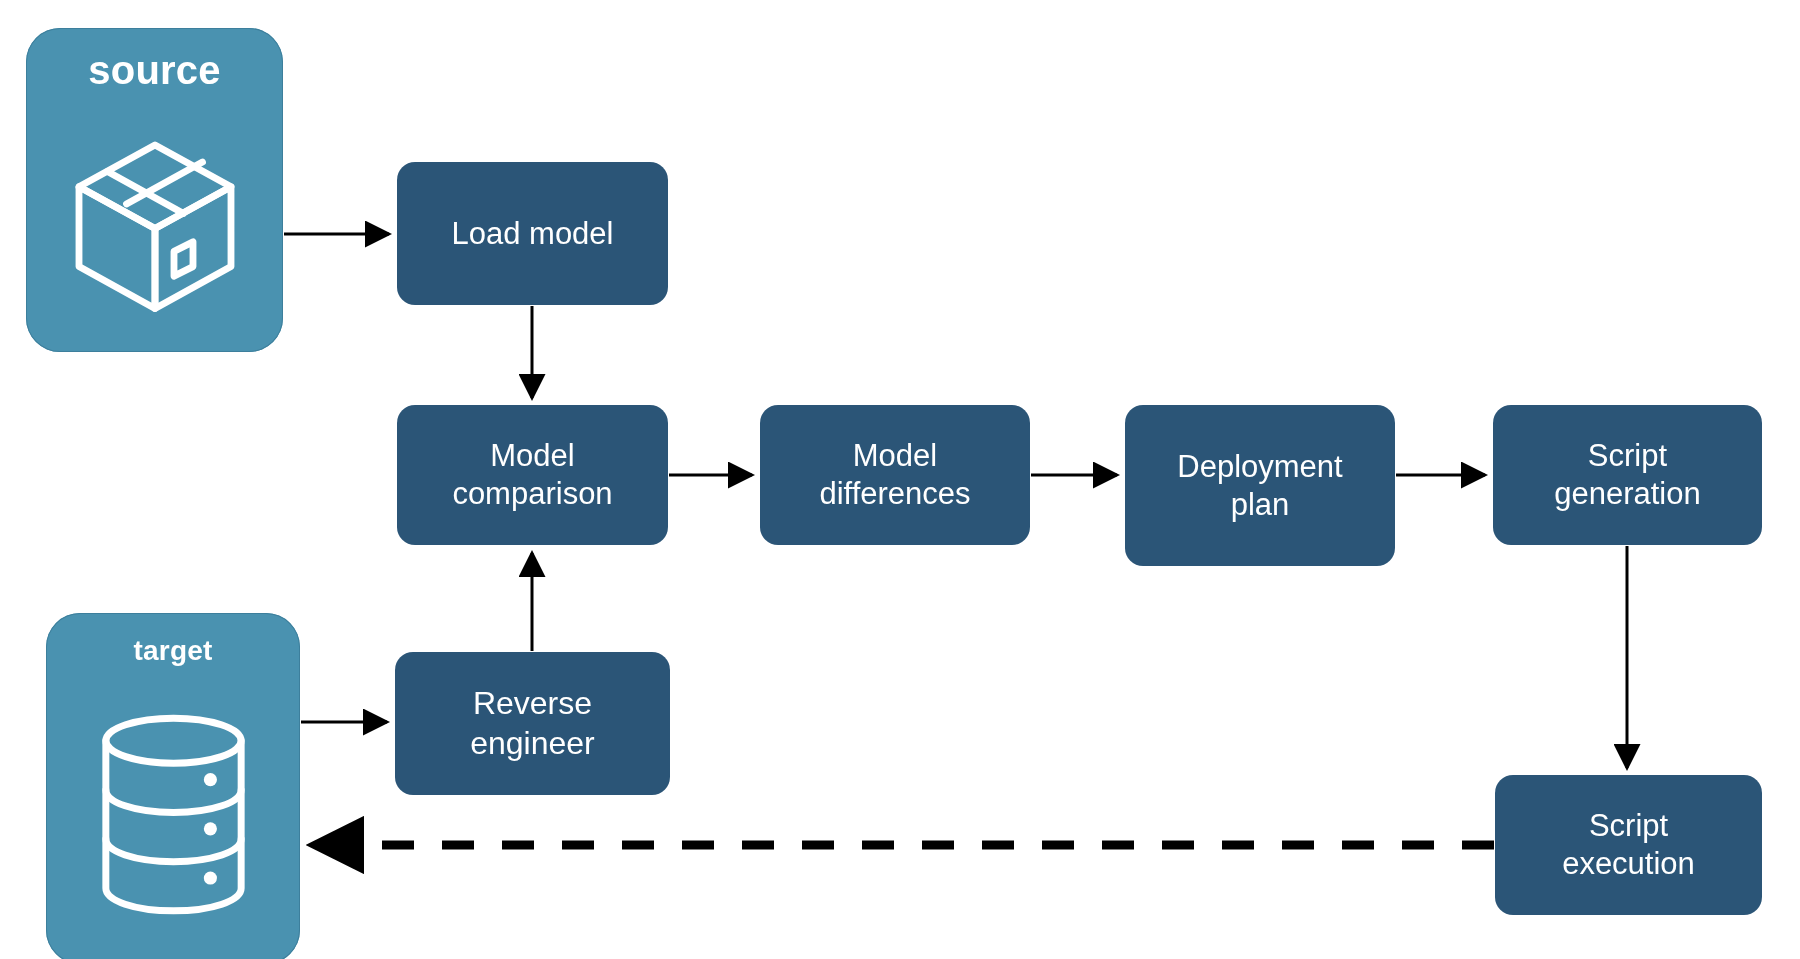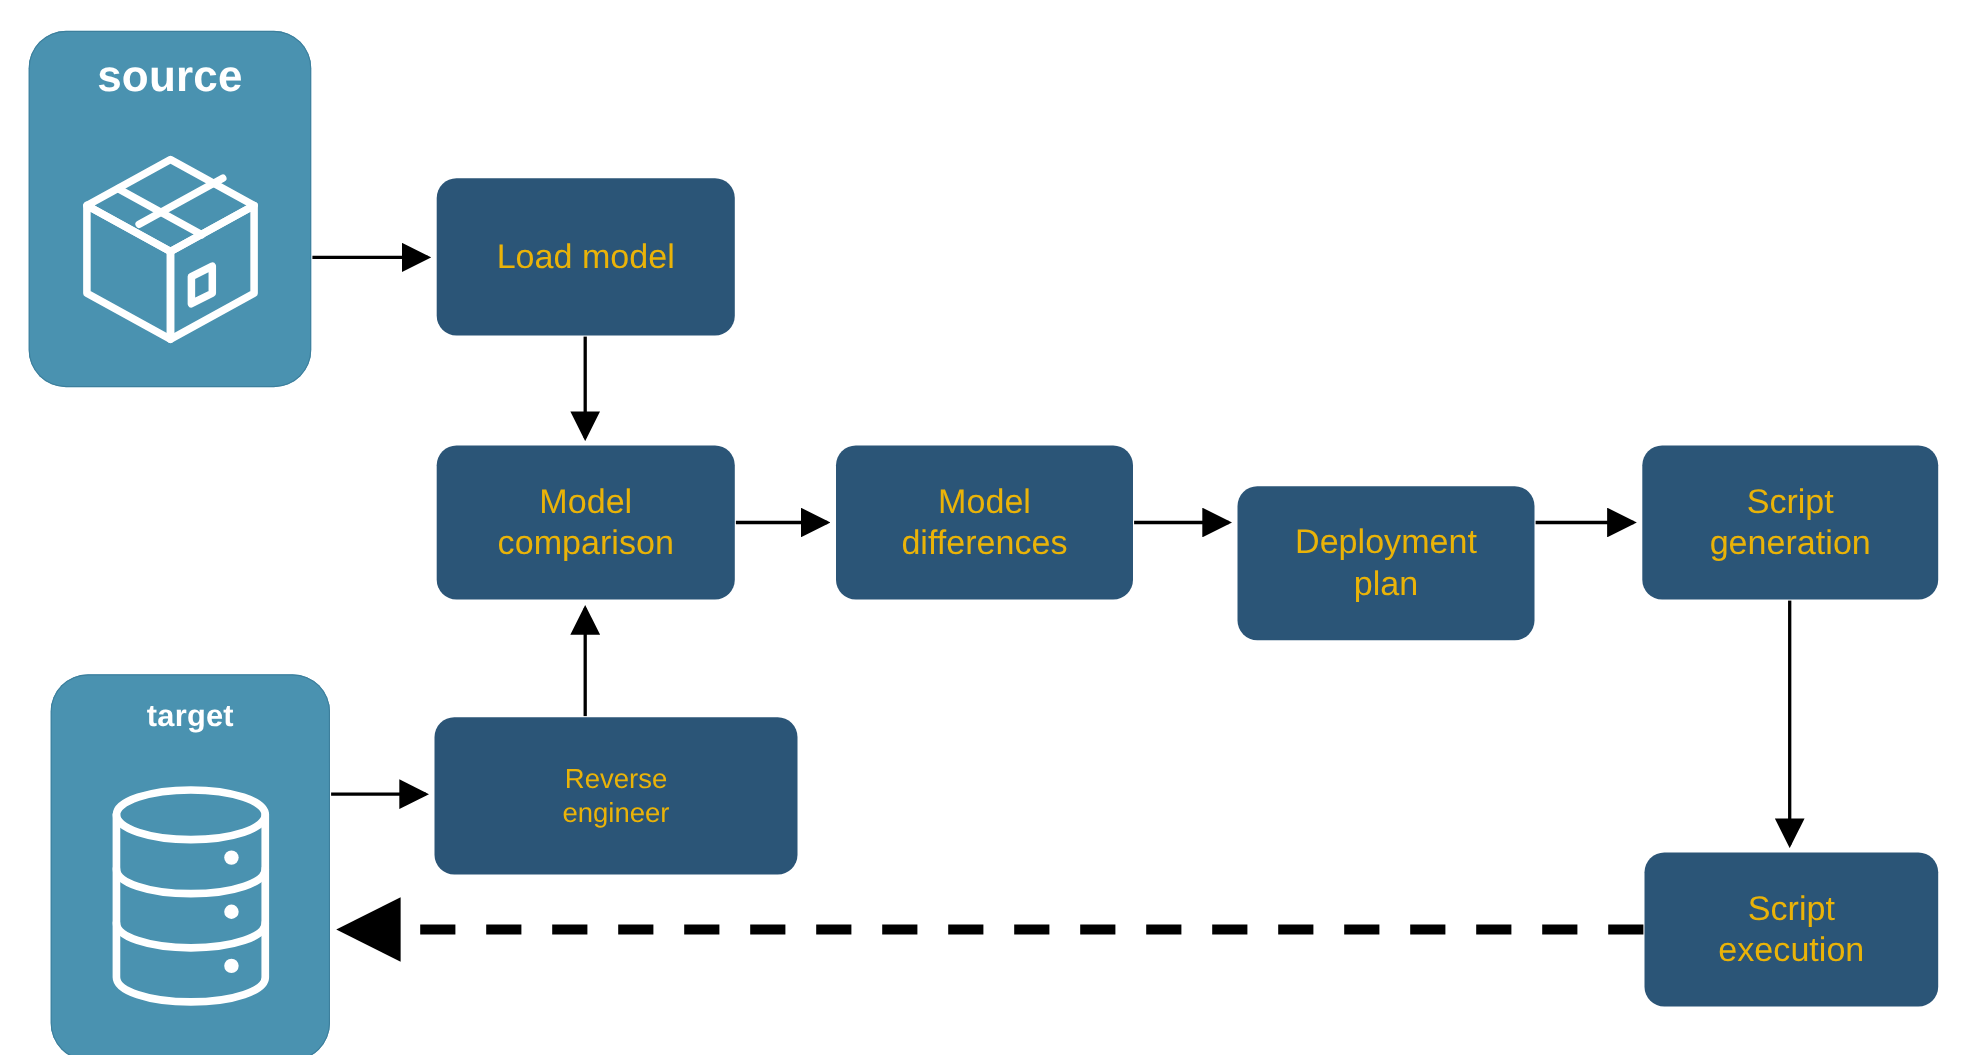--- a/index.html
+++ b/index.html
@@ -50,21 +50,21 @@
     align-items: center;
     justify-content: center;
     width: 100%;
   }
 
   
   .node {
     position: absolute;
     background: #2b5577;
     border-radius: 18px;
-    color: #eab308;
+    color: #ffffff;
     display: flex;
     align-items: center;
     justify-content: center;
     text-align: center;
     line-height: 1.22;
     box-sizing: border-box;
     padding: 4px 10px;
   }
   .node-label {
     display: block;
@@ -151,31 +151,31 @@
   <div class="node" style="left:397px; top:405px; width:271px; height:140px; font-size:31px;">
     <span class="node-label">Model
 comparison</span>
   </div>
 
   <div class="node" style="left:760px; top:405px; width:270px; height:140px; font-size:31px;">
     <span class="node-label">Model
 differences</span>
   </div>
 
-  <div class="node" style="left:1125px; top:405px; width:270px; height:140px; font-size:31px;margin-top:37px;">
+  <div class="node" style="left:1125px; top:405px; width:270px; height:161px; font-size:31px;">
     <span class="node-label">Deployment
 plan</span>
   </div>
 
   <div class="node" style="left:1493px; top:405px; width:269px; height:140px; font-size:31px;">
     <span class="node-label">Script
 generation</span>
   </div>
 
-  <div class="node" style="left:395px; top:652px; width:330px; height:143px; font-size:25px;">
+  <div class="node" style="left:395px; top:652px; width:275px; height:143px; font-size:32px;">
     <span class="node-label">Reverse
 engineer</span>
   </div>
 
   <div class="node" style="left:1495px; top:775px; width:267px; height:140px; font-size:31px;">
     <span class="node-label">Script
 execution</span>
   </div>
 
 </div>

